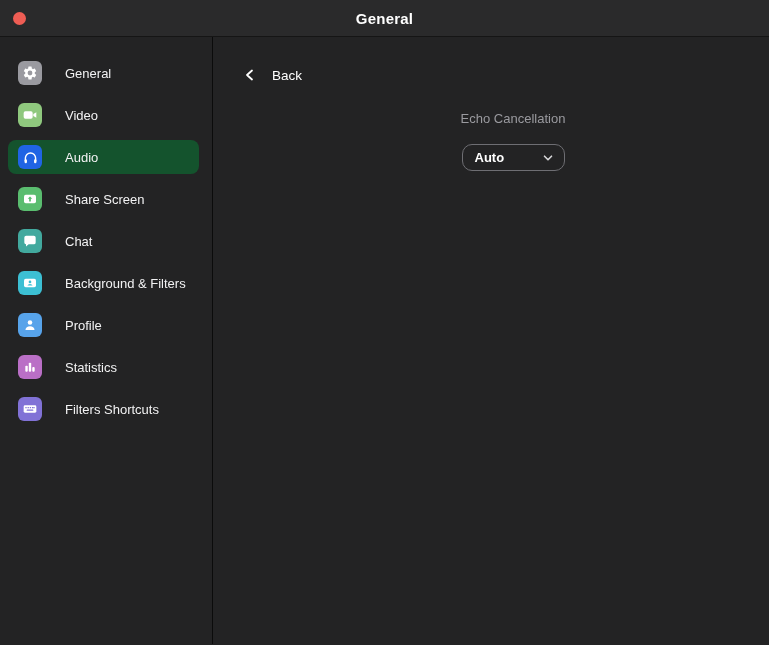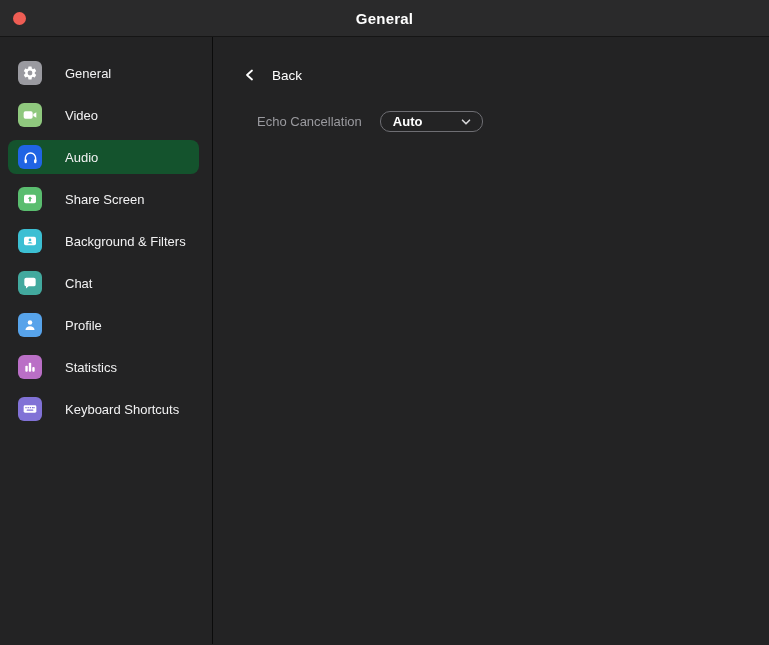--- a/index.html
+++ b/index.html
@@ -47,25 +47,25 @@
 
   
   .main { flex:1; padding:28px 0 0 31px; }
   .back-btn {
     display:inline-flex; align-items:center; gap:17px;
     color:#ffffff; font-size:13.5px; font-weight:500;
     height:20px; cursor:default;
   }
   .field-row {
     margin-top:26px; margin-left:13px;
-    display:flex; align-items:center; gap:18px;
+    display:flex; align-items:center; gap:18px;flex-direction:column;
   }
   .field-label { color:#9a9a9f; font-size:13px; }
   .dropdown {
-    width:103px; height:21px;
+    width:103px; height:27px;
     border:1px solid #6e6e73; border-radius:10px;
     display:flex; align-items:center; justify-content:space-between;
     padding:0 11px 0 12px;
     color:#ffffff; font-size:13px; font-weight:600;
     background:transparent; cursor:default;
   }
 </style>
 </head>
 <body>
 
@@ -111,37 +111,37 @@
       <span class="icon-sq" style="background-color: rgb(90, 189, 111); color: rgb(90, 189, 111);">
         <svg width="16" height="16" viewBox="0 0 24 24">
             <rect x="3" y="5.5" width="18" height="13" rx="2.6" fill="#ffffff"></rect>
             <path d="M12 8.2l3.4 3.4h-2.1v4.2h-2.6v-4.2H8.6z" fill="currentColor"></path>
           </svg>
       </span>
       <span class="side-label">Share Screen</span>
     </div>
 
     <div class="side-item">
+      <span class="icon-sq" style="background-color: rgb(66, 169, 158); color: rgb(66, 169, 158);">
+        <svg width="16" height="16" viewBox="0 0 24 24" fill="#ffffff">
+            <path d="M6.3 4h11.4A2.8 2.8 0 0 1 20.5 6.8v7.4a2.8 2.8 0 0 1-2.8 2.8H10l-4 3.4v-3.4h-.1A2.8 2.8 0 0 1 3.5 14.2V6.8A2.8 2.8 0 0 1 6.3 4z"></path>
+          </svg>
+      </span>
+      <span class="side-label">Chat</span>
+    </div>
+
+    <div class="side-item">
       <span class="icon-sq" style="background-color: rgb(60, 191, 211); color: rgb(60, 191, 211);">
         <svg width="16" height="16" viewBox="0 0 24 24">
             <rect x="3" y="5.5" width="18" height="13" rx="2.6" fill="#ffffff"></rect>
             <circle cx="12" cy="10.4" r="2" fill="currentColor"></circle>
             <path d="M8.2 15.8a3.9 3.2 0 0 1 7.6 0z" fill="currentColor"></path>
           </svg>
       </span>
       <span class="side-label">Background &amp; Filters</span>
-    </div>
-
-    <div class="side-item">
-      <span class="icon-sq" style="background-color: rgb(66, 169, 158); color: rgb(66, 169, 158);">
-        <svg width="16" height="16" viewBox="0 0 24 24" fill="#ffffff">
-            <path d="M6.3 4h11.4A2.8 2.8 0 0 1 20.5 6.8v7.4a2.8 2.8 0 0 1-2.8 2.8H10l-4 3.4v-3.4h-.1A2.8 2.8 0 0 1 3.5 14.2V6.8A2.8 2.8 0 0 1 6.3 4z"></path>
-          </svg>
-      </span>
-      <span class="side-label">Chat</span>
     </div>
 
 
     <div class="side-item">
       <span class="icon-sq" style="background-color: rgb(87, 163, 234); color: rgb(87, 163, 234);">
         <svg width="16" height="16" viewBox="0 0 24 24" fill="#ffffff">
             <circle cx="12" cy="8.4" r="3.4"></circle>
             <path d="M5.2 19.5a6.8 5.6 0 0 1 13.6 0z"></path>
           </svg>
       </span>
@@ -166,21 +166,21 @@
             <g fill="currentColor">
               <rect x="5" y="9" width="2" height="2" rx=".5"></rect>
               <rect x="8.3" y="9" width="2" height="2" rx=".5"></rect>
               <rect x="11.6" y="9" width="2" height="2" rx=".5"></rect>
               <rect x="14.9" y="9" width="2" height="2" rx=".5"></rect>
               <rect x="17" y="9" width="2" height="2" rx=".5"></rect>
               <rect x="7" y="12.8" width="10" height="2" rx=".6"></rect>
             </g>
           </svg>
       </span>
-      <span class="side-label">Keyboard Shortcuts</span>
+      <span class="side-label">Filters Shortcuts</span>
     </div>
 
 
   </div>
 
   <div class="main">
     <div class="back-btn">
       <svg width="11" height="12" viewBox="0 0 11 12">
           <path d="M8 1.5 3 6l5 4.5" fill="none" stroke="#ffffff" stroke-width="1.8" stroke-linecap="round" stroke-linejoin="round"></path>
         </svg>

